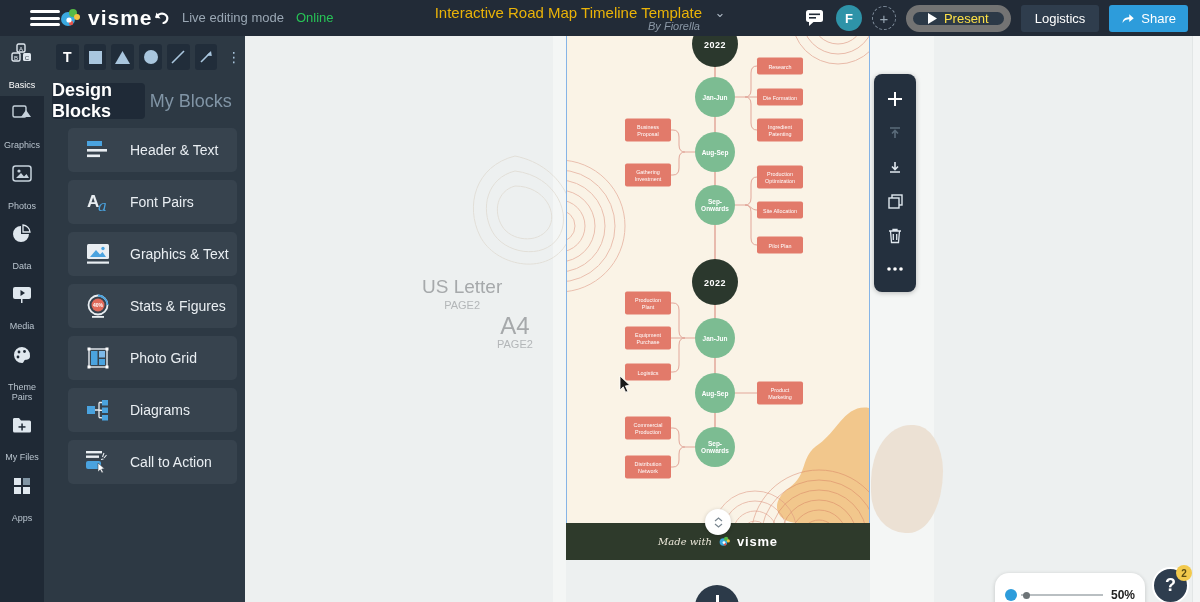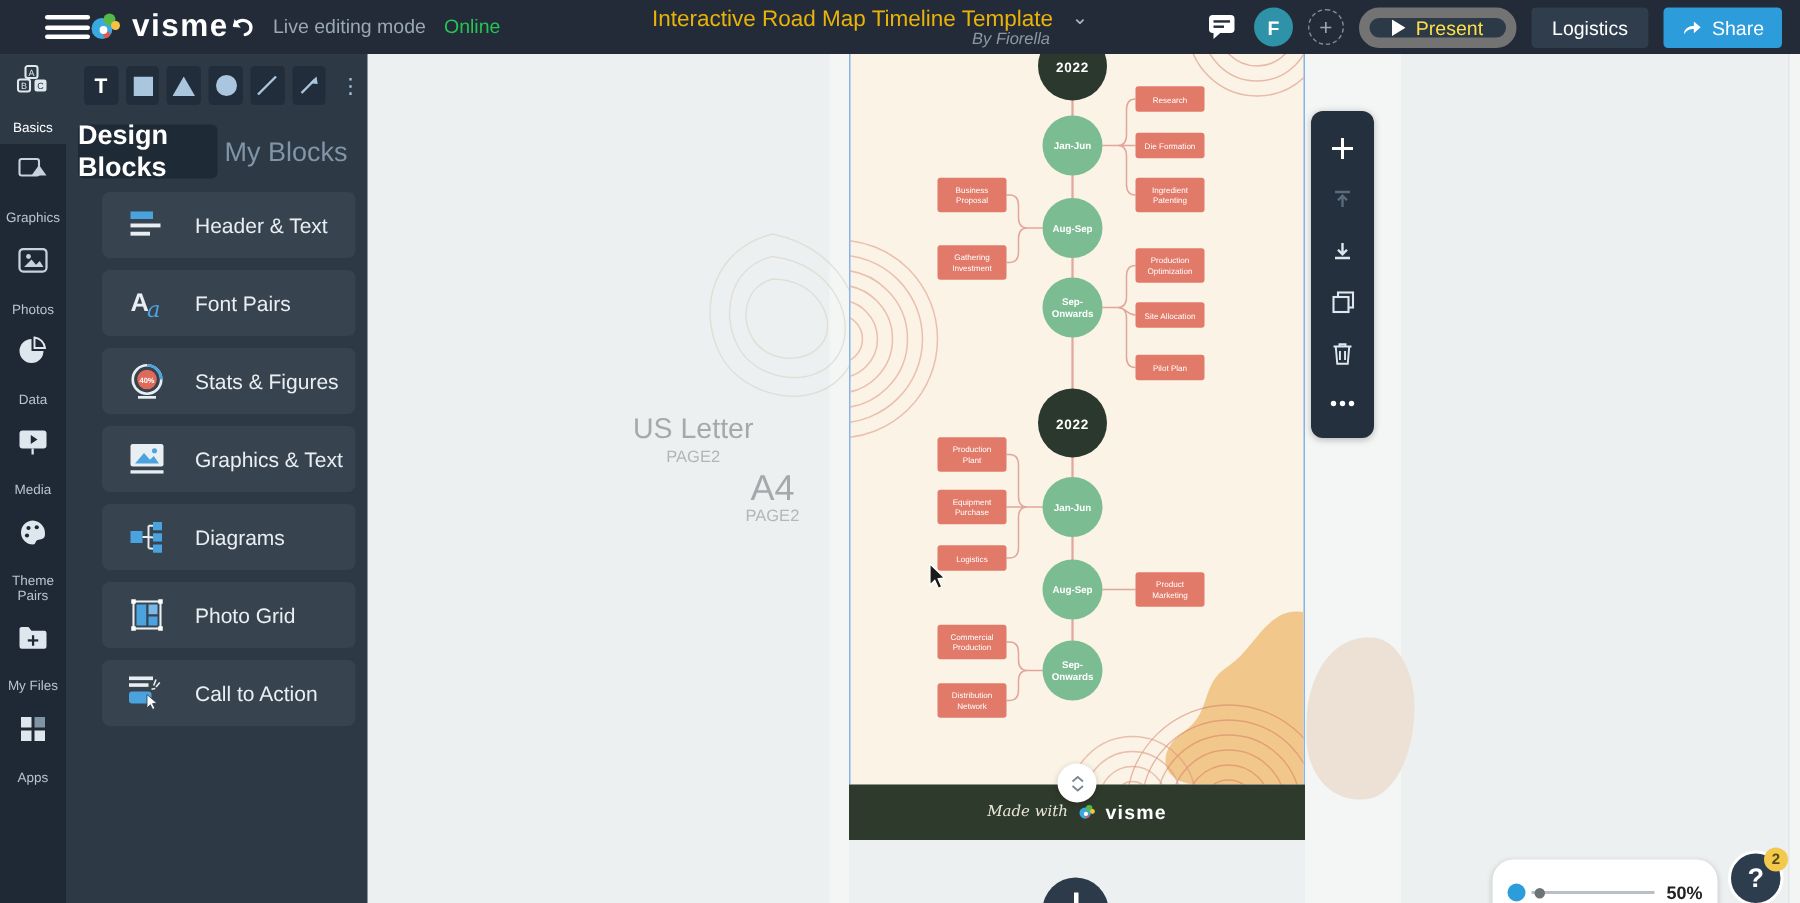--- a/index.html
+++ b/index.html
@@ -270,70 +270,70 @@
           <svg width="28" height="24" viewBox="0 0 28 24">
             <text x="3" y="17" font-size="17" font-weight="bold" fill="#e9eef2" font-family="Liberation Sans, sans-serif">A</text>
             <text x="14" y="21" font-size="15" font-style="italic" fill="#4aa3df" font-family="DejaVu Serif, serif">a</text>
           </svg>
         </span>
         <span class="blabel">Font Pairs</span>
       </div>
 
       <div class="block-card">
         <span class="bicon">
+          <svg width="26" height="24" viewBox="0 0 26 24">
+            <rect x="2" y="2" width="22" height="15" rx="1.5" fill="#e9eef2"></rect>
+            <circle cx="18" cy="6.5" r="1.7" fill="#4aa3df"></circle>
+            <path d="M5,15 L11,8 L15,12.5 L17.5,10 L21,15 Z" fill="#4aa3df"></path>
+            <rect x="2" y="19.5" width="22" height="2.2" fill="#e9eef2"></rect>
+          </svg>
+        </span>
+        <span class="blabel">Graphics &amp; Text</span>
+      </div>
+
+      <div class="block-card">
+        <span class="bicon">
           <svg width="26" height="26" viewBox="0 0 26 26">
             <circle cx="13" cy="12" r="9.5" fill="none" stroke="#e9eef2" stroke-width="1.8"></circle>
             <path d="M13,2.5 A9.5,9.5 0 0 1 22.5,12" fill="none" stroke="#4aa3df" stroke-width="1.8"></path>
             <circle cx="13" cy="12" r="6.5" fill="#e06a5a"></circle>
             <text x="13" y="14" font-size="5" font-weight="bold" fill="#fff" text-anchor="middle">40%</text>
             <rect x="7" y="23" width="12" height="1.8" fill="#e9eef2"></rect>
           </svg>
         </span>
         <span class="blabel">Stats &amp; Figures</span>
-      </div>
-
-      <div class="block-card">
-        <span class="bicon">
-          <svg width="26" height="24" viewBox="0 0 26 24">
-            <rect x="2" y="2" width="22" height="15" rx="1.5" fill="#e9eef2"></rect>
-            <circle cx="18" cy="6.5" r="1.7" fill="#4aa3df"></circle>
-            <path d="M5,15 L11,8 L15,12.5 L17.5,10 L21,15 Z" fill="#4aa3df"></path>
-            <rect x="2" y="19.5" width="22" height="2.2" fill="#e9eef2"></rect>
-          </svg>
-        </span>
-        <span class="blabel">Graphics &amp; Text</span>
-      </div>
-
-      <div class="block-card">
-        <span class="bicon">
-          <svg width="26" height="24" viewBox="0 0 26 24">
-            <rect x="2" y="8" width="8" height="8" fill="#4aa3df"></rect>
-            <rect x="17" y="2" width="6" height="5.5" fill="#4aa3df"></rect>
-            <rect x="17" y="9.5" width="6" height="5.5" fill="#4aa3df"></rect>
-            <rect x="17" y="17" width="6" height="5.5" fill="#4aa3df"></rect>
-            <path d="M10,12 L14,12 M14,4.5 L14,19.5 M14,4.5 L17,4.5 M14,12 L17,12.3 M14,19.5 L17,19.8" stroke="#e9eef2" stroke-width="1.3" fill="none"></path>
-          </svg>
-        </span>
-        <span class="blabel">Diagrams</span>
       </div>
 
       <div class="block-card">
         <span class="bicon">
           <svg width="26" height="26" viewBox="0 0 26 26">
             <rect x="4" y="4" width="18" height="18" fill="none" stroke="#e9eef2" stroke-width="1.4"></rect>
             <rect x="6" y="6" width="6.5" height="14" fill="#4aa3df"></rect>
             <rect x="14" y="6" width="6" height="6.5" fill="#7db9e8"></rect>
             <rect x="14" y="14" width="6" height="6" fill="#4aa3df"></rect>
             <rect x="2.5" y="2.5" width="3" height="3" fill="#fff"></rect>
               <rect x="20.5" y="2.5" width="3" height="3" fill="#fff"></rect>
             <rect x="2.5" y="20.5" width="3" height="3" fill="#fff"></rect>
               <rect x="20.5" y="20.5" width="3" height="3" fill="#fff"></rect>
           </svg>
         </span>
         <span class="blabel">Photo Grid</span>
+      </div>
+
+      <div class="block-card">
+        <span class="bicon">
+          <svg width="26" height="24" viewBox="0 0 26 24">
+            <rect x="2" y="8" width="8" height="8" fill="#4aa3df"></rect>
+            <rect x="17" y="2" width="6" height="5.5" fill="#4aa3df"></rect>
+            <rect x="17" y="9.5" width="6" height="5.5" fill="#4aa3df"></rect>
+            <rect x="17" y="17" width="6" height="5.5" fill="#4aa3df"></rect>
+            <path d="M10,12 L14,12 M14,4.5 L14,19.5 M14,4.5 L17,4.5 M14,12 L17,12.3 M14,19.5 L17,19.8" stroke="#e9eef2" stroke-width="1.3" fill="none"></path>
+          </svg>
+        </span>
+        <span class="blabel">Diagrams</span>
       </div>
 
       <div class="block-card">
         <span class="bicon">
           <svg width="28" height="26" viewBox="0 0 28 26">
             <rect x="2" y="2" width="16" height="2.4" fill="#e9eef2"></rect>
             <rect x="2" y="6.5" width="13" height="2.4" fill="#e9eef2"></rect>
             <rect x="2" y="12" width="15" height="8" rx="2" fill="#4aa3df"></rect>
             <path d="M20,4 L18.5,8 M22.5,6 L20,9 M17,10.5 L19.5,10" stroke="#e9eef2" stroke-width="1.1"></path>
             <path d="M14,14 L14,23 L16.2,20.8 L17.8,24 L19.3,23.2 L17.7,20.1 L20.5,19.7 Z" fill="#fff" stroke="#37434e" stroke-width="0.6"></path>

